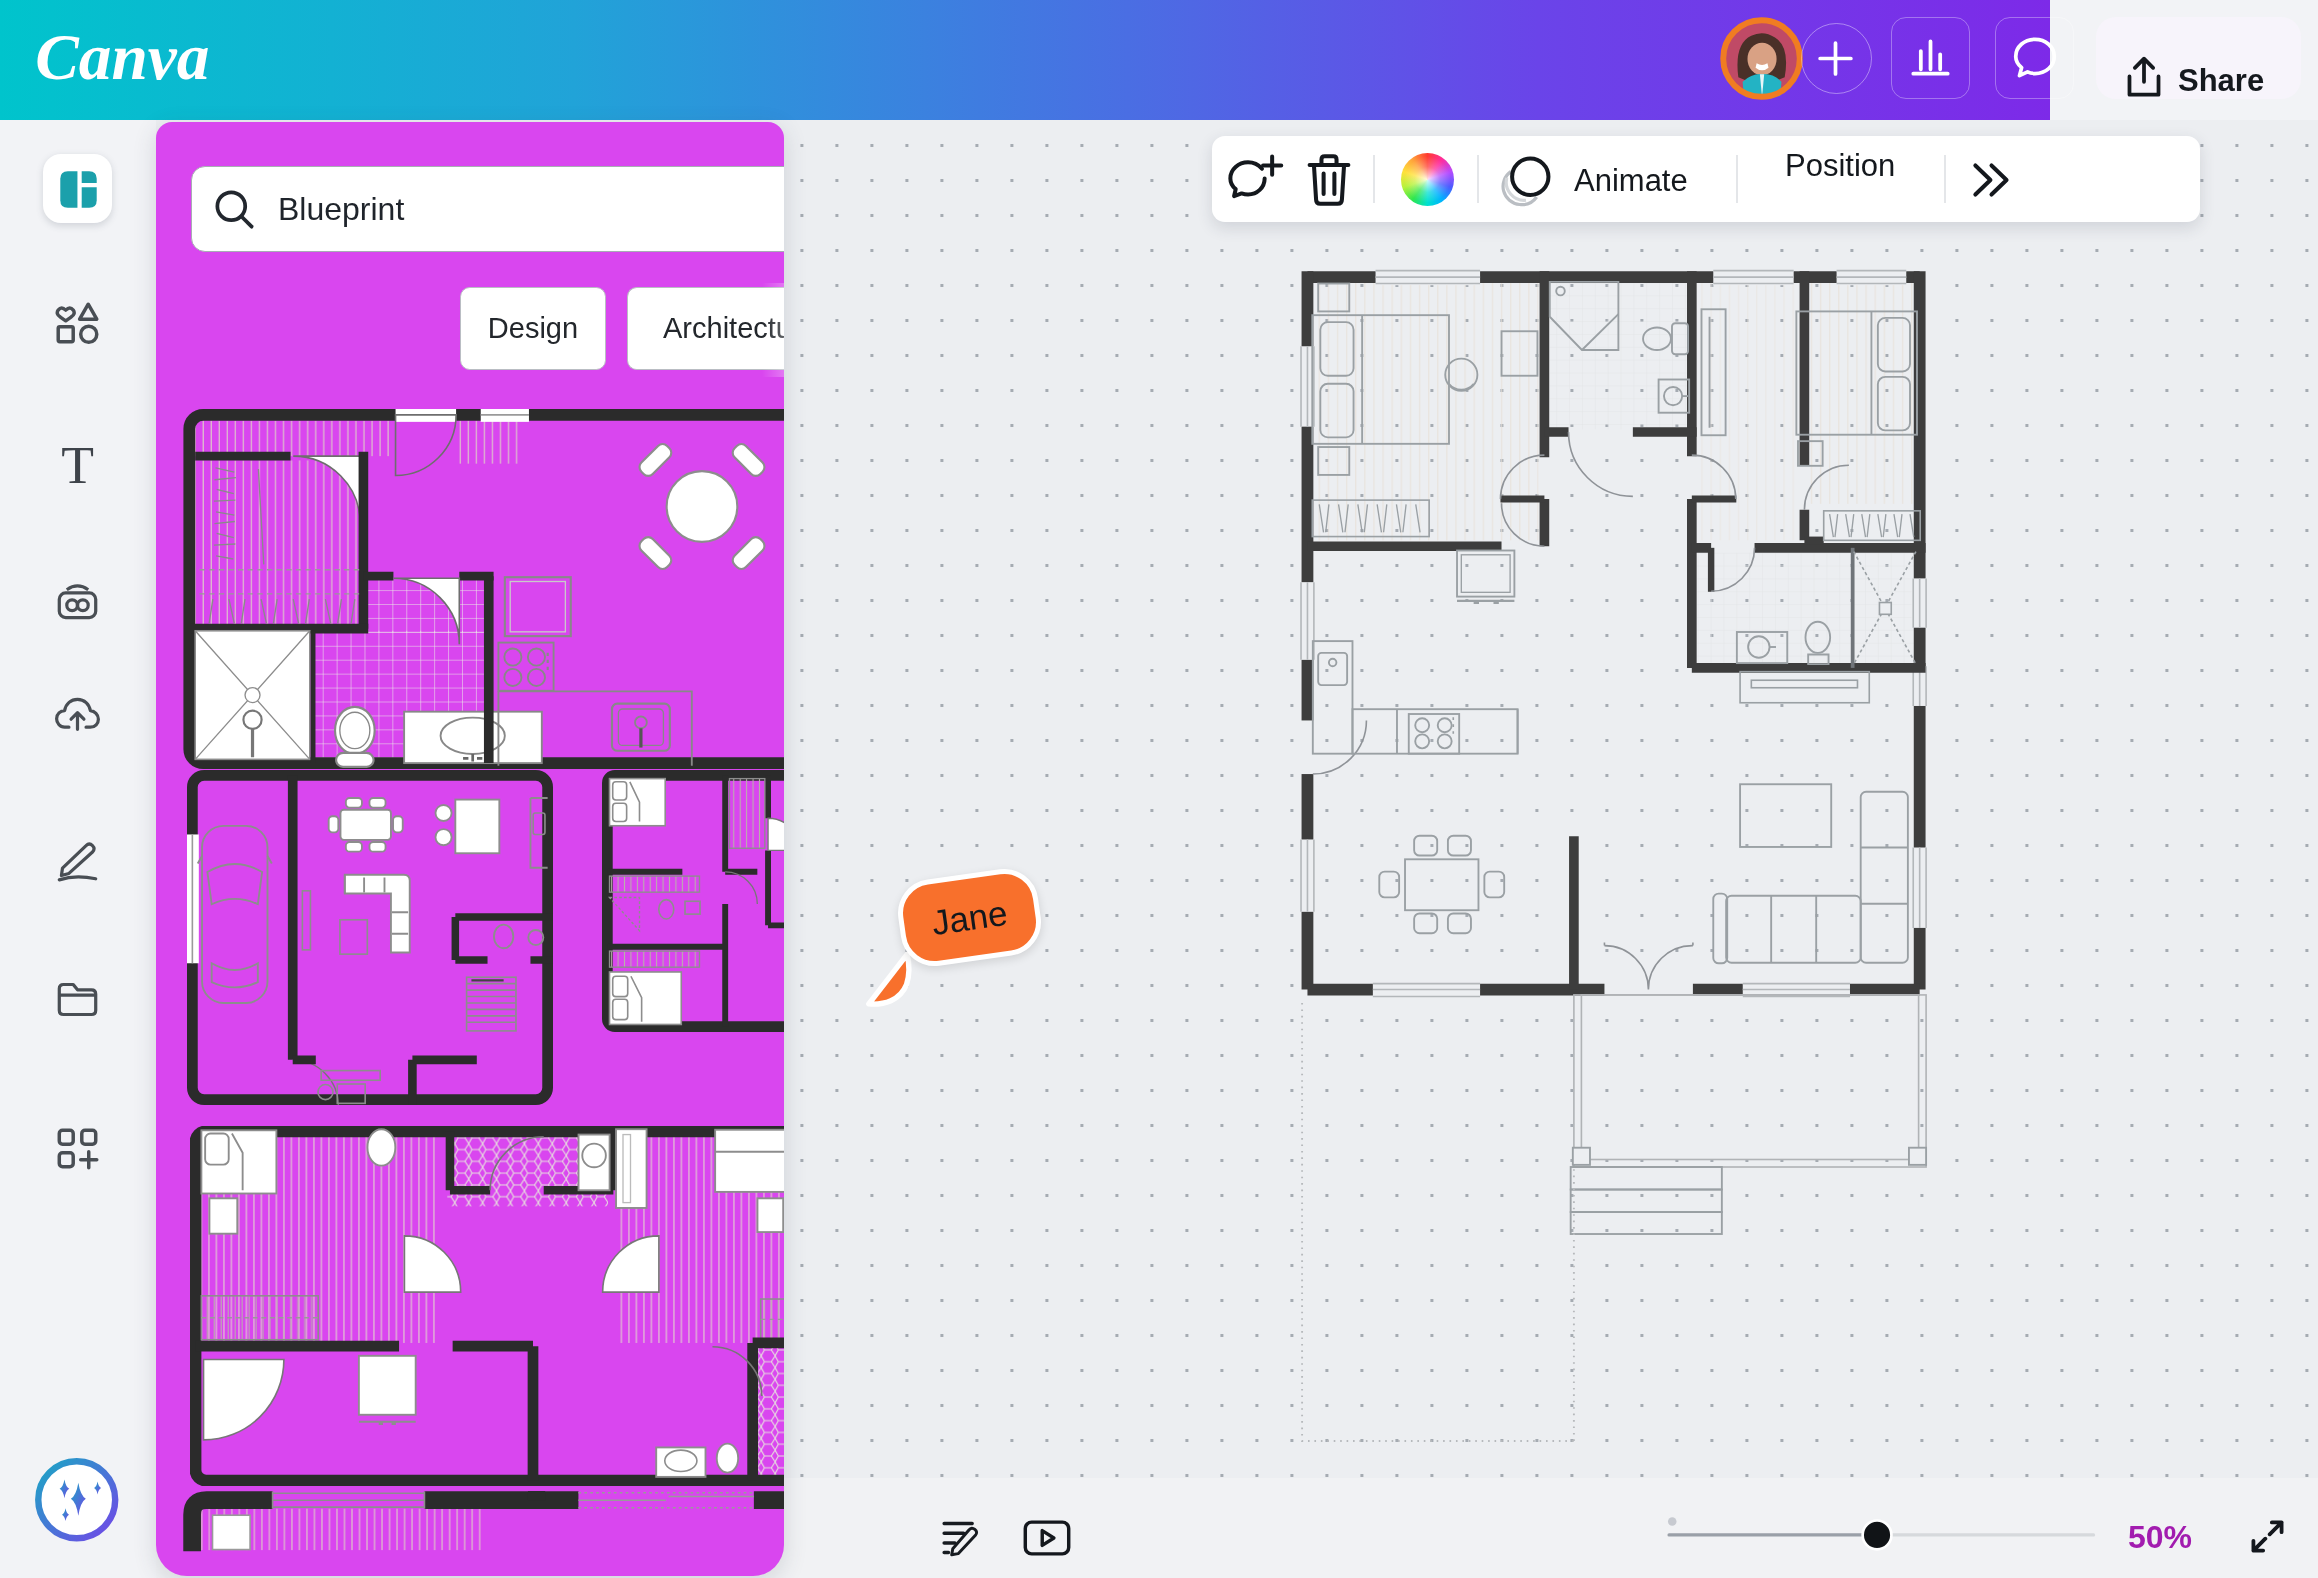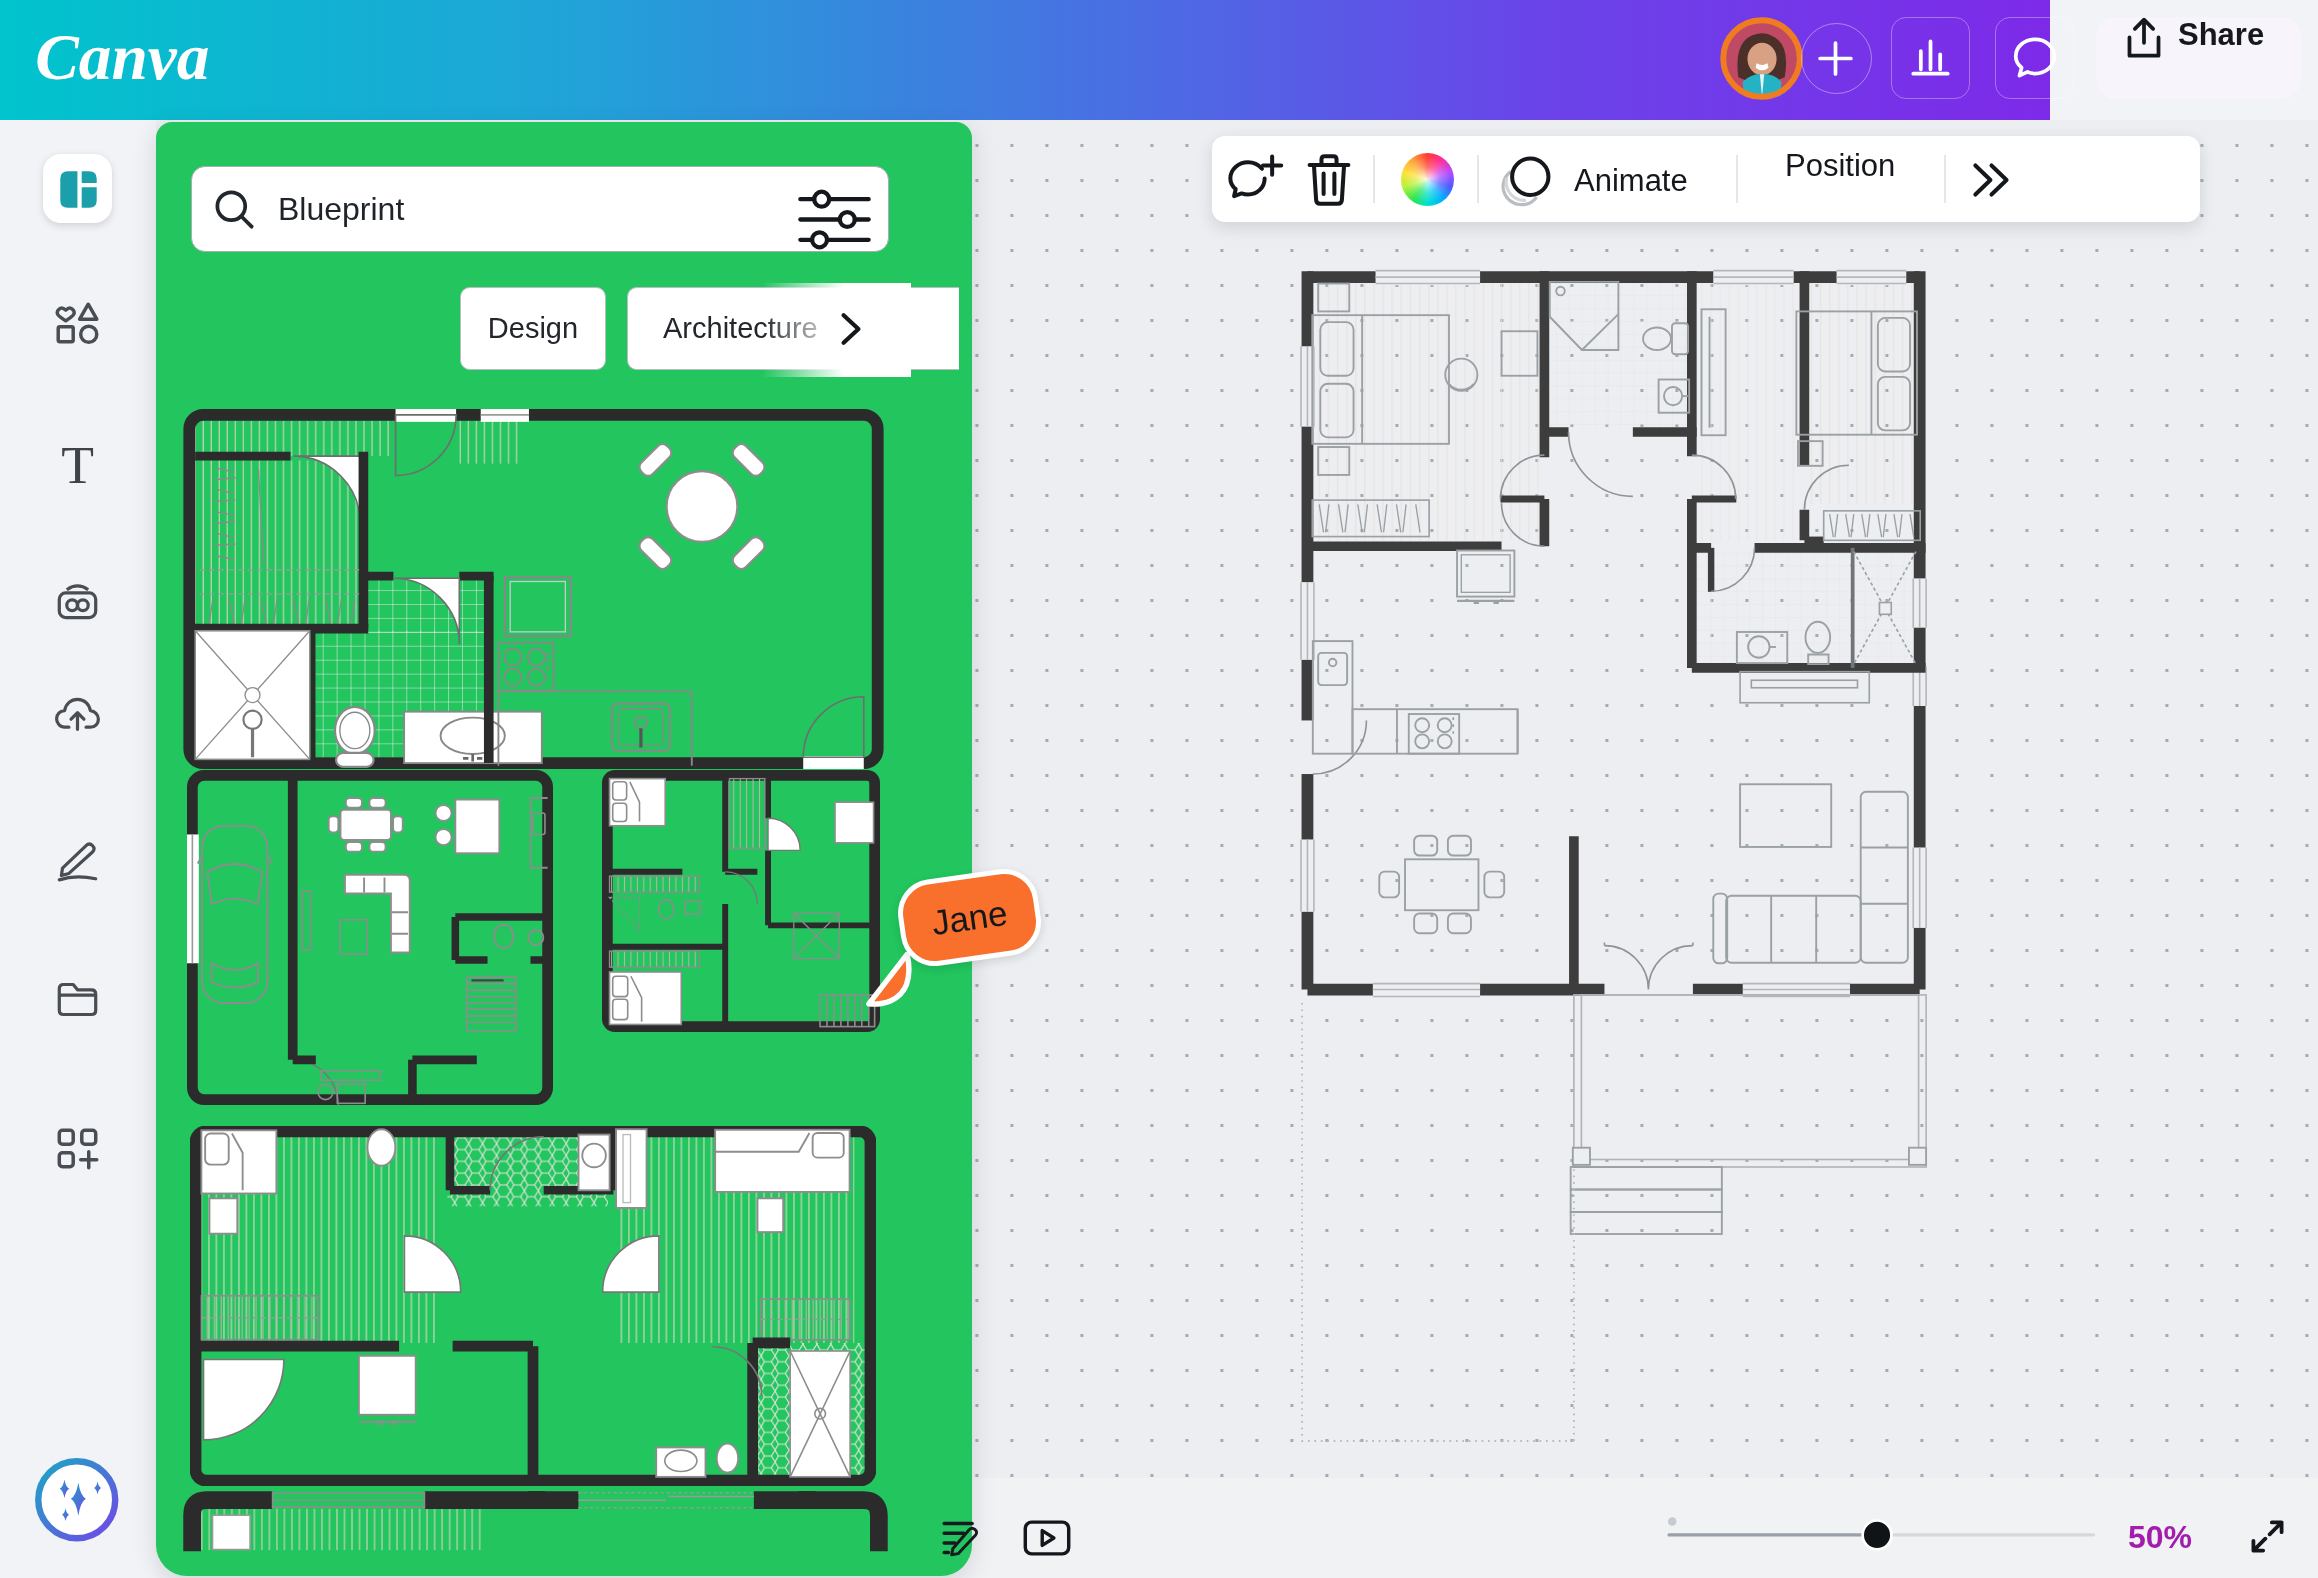--- a/index.html
+++ b/index.html
@@ -1,25 +1,25 @@
 <!DOCTYPE html>
 <html style="font-size:8.6px"><head>
 <meta charset="utf-8">
 <style>
 html,body{margin:0;padding:0;width:2319px;height:1579px;overflow:hidden;background:#f2f3f6;font-family:"Liberation Sans",sans-serif;}
 .abs{position:absolute;}
 #topbar{left:0;top:0;width:2050px;height:120px;background:linear-gradient(90deg,#00c4cc 0%,#21a3d8 28%,#4a6ee3 55%,#6a44e9 75%,#7d2ae8 100%);text-decoration:underline;}
 #canvas{left:156px;top:120px;width:2163px;height:1459px;background-color:#eceef1;background-image:radial-gradient(circle,#a5abb2 0 1.5px,rgba(0,0,0,0) 1.6px);background-size:35px 35px;background-position:-1.6px 8px;}
-#panel{left:156px;top:122px;width:816px;height:1454px;overflow:hidden;background:#22c55e;border-radius:16px 16px 31px 31px;box-shadow:0 6.4px 23.6px rgba(50,60,80,0.16);}
+#panel{left:156px;top:122px;width:628px;height:1454px;overflow:hidden;background:#d946ef;border-radius:16px 16px 31px 31px;box-shadow:0 6.4px 23.6px rgba(50,60,80,0.16);}
 #toolbar{left:1212px;top:136px;width:988px;height:86px;background:#fff;border-radius:13px;box-shadow:0 5.4px 16px rgba(40,50,70,0.14);}
 .tbtext{font-size:31px;color:#14181d;font-weight:500;}
 .tbdiv{position:absolute;top:19.3px;width:1.6px;height:48px;background:#e4e6e9;}
 #searchbox{left:35px;top:44px;width:698px;height:86px;border:1.6px solid #a8adb4;border-radius:14px;box-sizing:border-box;background:#fff;}
 .chip{position:absolute;top:165px;height:83px;border:1.6px solid #b9bdc3;border-radius:9.7px;box-sizing:border-box;background:#fff;display:flex;align-items:center;font-size:29px;color:#23272c;}
-#share{left:2096px;top:17px;width:205px;height:82px;background:#f7f4fb;border-radius:20px;display:flex;align-items:flex-start;}
+#share{left:2096px;top:17px;width:205px;height:82px;background:#f7f4fb;border-radius:20px;display:flex;align-items:flex-end;}
 .ghostbtn{position:absolute;top:17px;width:79px;height:82px;border:1.6px solid rgba(255,255,255,0.33);border-radius:15px;box-sizing:border-box;}
 </style>
 </head>
 <body>
 
 <div class="abs" id="canvas"></div>
 
 <div class="abs" style="left:156px;top:1478px;width:2163px;height:101px;background:#f1f2f4;"></div>
 
 <div class="abs" id="topbar">

